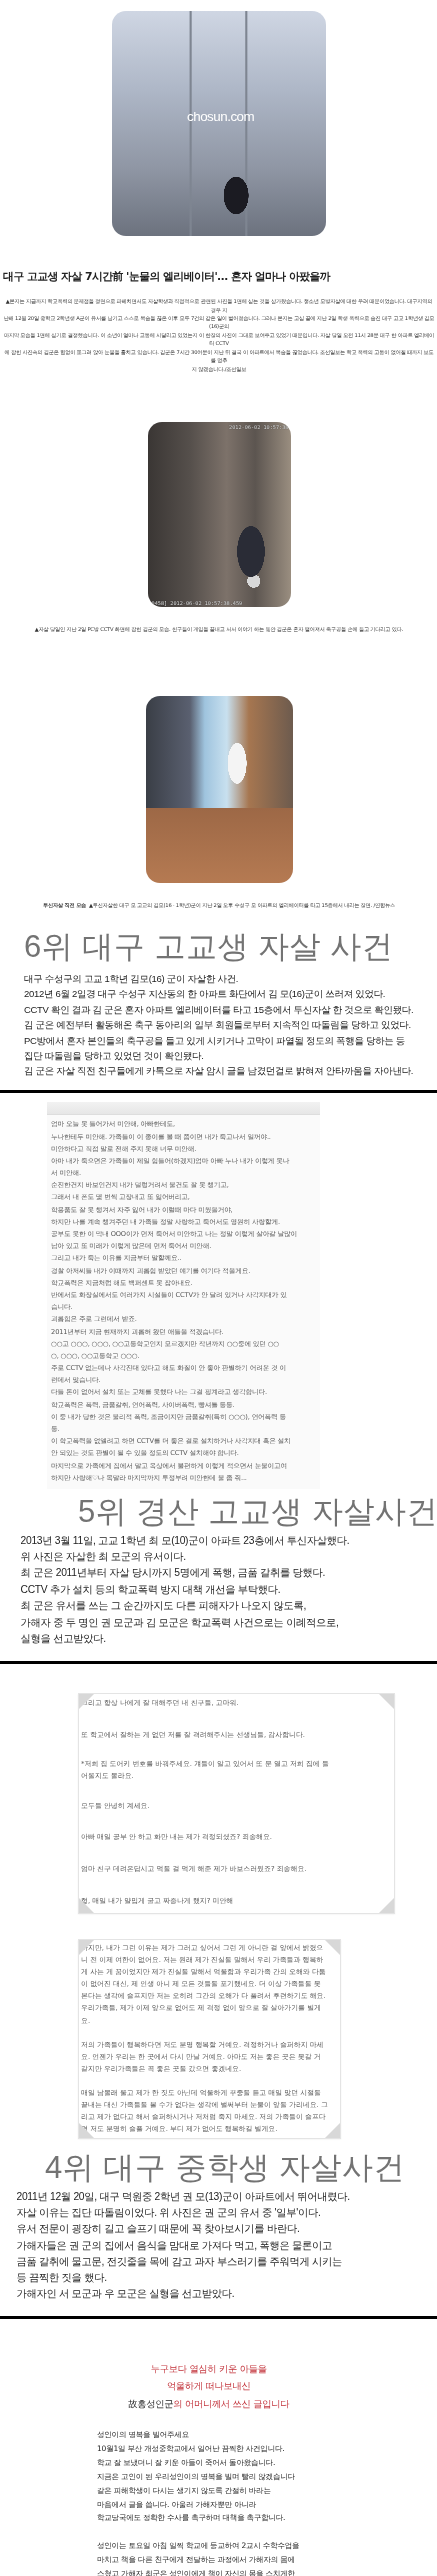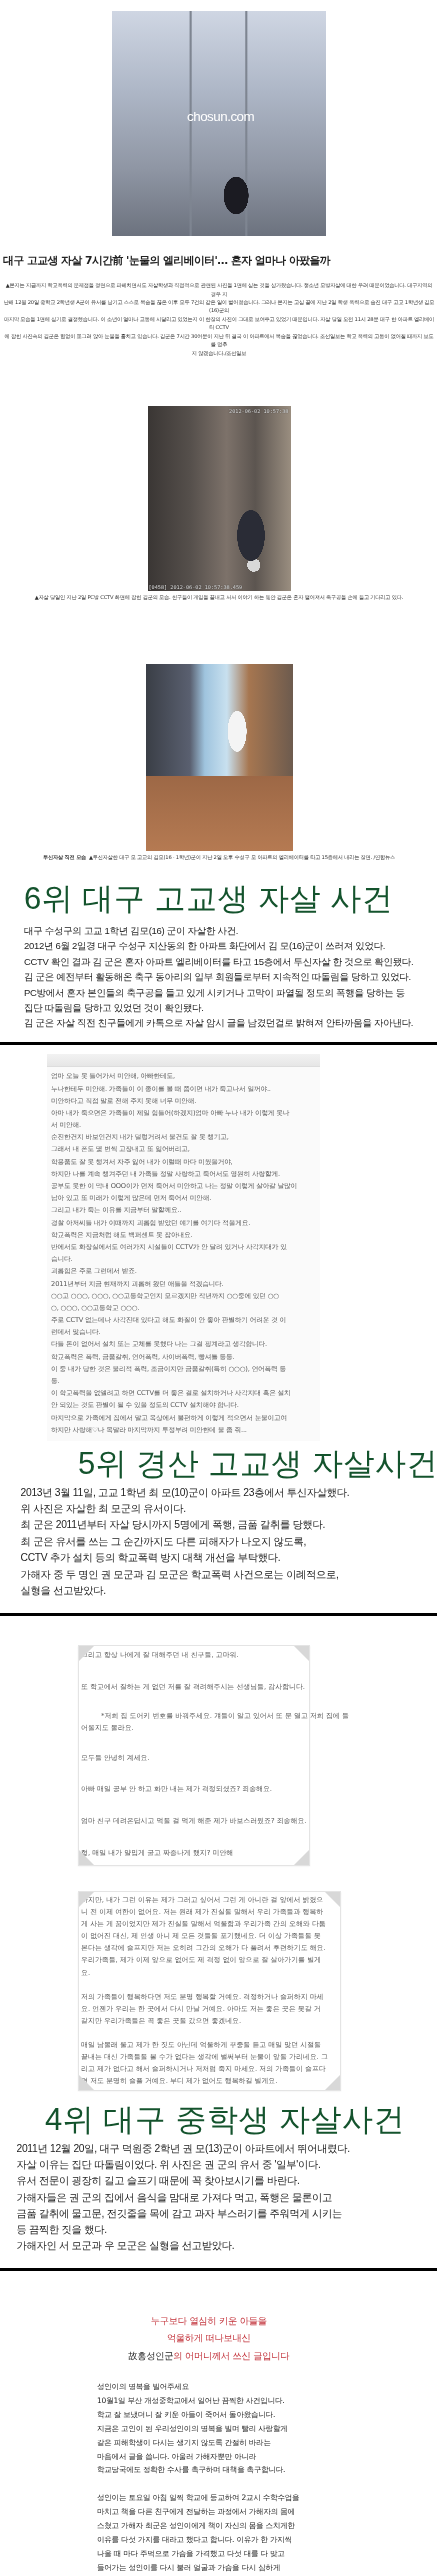--- a/index.html
+++ b/index.html
@@ -1,21 +1,21 @@
 <!DOCTYPE html>
 <html style="font-size:8.2px"><head>
 <meta charset="utf-8">
 <style>
   * { box-sizing: border-box; margin: 0; padding: 0; }
   html, body { width: 438px; background: #ffffff; }
   body { font-family: "DejaVu Sans", "Liberation Sans", sans-serif; color: #111; }
   .page { width: 438px; position: relative; }
 
   
-  .photo { position: relative; overflow: hidden; margin: 1px auto; }
+  .photo { position: relative; overflow: hidden; margin: 17px auto; border-radius: 14px; }
   .photo .stamp { position: absolute; font-family: "DejaVu Sans Mono", monospace; color: #e8e8e8; font-size: 5.2px; text-shadow: 0 0 1px #000; }
   .elevator-top { width: 214px; height: 225px; margin-top: 11.3px;
     background:
       radial-gradient(ellipse 20.6px 31px at 58% 82%, #1b1b22 60%, transparent 61%),
       linear-gradient(90deg, transparent 36%, #7e8591 36.5%, #7e8591 37%, transparent 37.5%, transparent 62%, #7e8591 62.5%, #7e8591 63%, transparent 63.5%),
       linear-gradient(180deg, #cfd6e3 0%, #aeb7c7 35%, #8f96a4 70%, #6c727e 100%);
   }
   .chosun-badge { position: absolute; left: 75px; top: 98px; font-family: "Liberation Sans", sans-serif; font-size: 13.4px; color: #fff; letter-spacing: -0.5px; }
   .chosun-badge .dot { display: inline-block; width: 18.5px; height: 18.5px; border-radius: 50%; background: #e2533a; position: absolute; left: 40px; top: -1.5px; z-index: -1; }
 
@@ -32,21 +32,21 @@
 
   .elevator-2 { width: 147px; height: 187px; margin-top: 63px;
     background:
       radial-gradient(ellipse 13.4px 29px at 62% 36%, #f4f4f4 70%, transparent 71%),
       linear-gradient(180deg, transparent 60%, #9d6846 60%, #b57a52 100%),
       linear-gradient(90deg, #3a3e46 0%, #5a6070 30%, #9fc4de 40%, #c8e0ef 55%, #a67650 70%, #6d5b4e 100%);
   }
   .caption-strong { font-weight: bold; }
 
   
-  .rank-title { font-family: "Liberation Sans", sans-serif; font-size: 31px; font-weight: normal; color: #14532d; letter-spacing: 0.5px; line-height: 1.1; }
+  .rank-title { font-family: "Liberation Sans", sans-serif; font-size: 31px; font-weight: normal; color: #737373; letter-spacing: 0.5px; line-height: 1.1; }
   .body-text { font-family: "Liberation Sans", sans-serif; font-size: 9.5px; line-height: 1.62; color: #222; letter-spacing: -0.3px; }
   .body-text p { white-space: nowrap; }
   .divider { height: 2.6px; background: #000; width: 438px; }
 
   
   .note { background: #fafafa; font-size: 6.7px; line-height: 1.82; color: #555; letter-spacing: -0.2px; }
   .note p { white-space: nowrap; }
   .note-topbar { height: 13.4px; background: linear-gradient(#f2f2f2,#e6e6e6); border-bottom: 0.5px solid #ddd; }
 
   .letter-card { background: #fff; border: 0.5px solid #e4e4e4; box-shadow: 0 0.5px 1.5px rgba(0,0,0,.08); position: relative; font-size: 6.9px; line-height: 2.3; color: #555; padding: 2.1px 2.1px 3.1px 2.1px; }
@@ -141,37 +141,37 @@
       </div>
     </div>
   </section>
 
   <section style="padding-top:6.2px;">
     <h1 class="rank-title" style="padding-left:32px;text-align:right;">5위 경산 고교생 자살사건</h1>
     <div class="body-text" style="padding:3.1px 0 0 20.6px; font-size:10.3px; line-height:1.6;">
       <p>2013년 3월 11일, 고교 1학년 최 모(10)군이 아파트 23층에서 투신자살했다.</p>
       <p>위 사진은 자살한 최 모군의 유서이다.</p>
       <p>최 군은 2011년부터 자살 당시까지 5명에게 폭행, 금품 갈취를 당했다.</p>
+      <p>CCTV 추가 설치 등의 학교폭력 방지 대책 개선을 부탁했다.</p>
       <p>최 군은 유서를 쓰는 그 순간까지도 다른 피해자가 나오지 않도록,</p>
-      <p>CCTV 추가 설치 등의 학교폭력 방지 대책 개선을 부탁했다.</p>
       <p>가해자 중 두 명인 권 모군과 김 모군은 학교폭력 사건으로는 이례적으로,</p>
       <p>실형을 선고받았다.</p>
     </div>
     <div class="divider" style="margin-top:13.4px;"></div>
 
-    <div class="letter-card" style="width:232px; margin:29px 0 0 78px;">
+    <div class="letter-card" style="width:317px; margin:29px 0 0 78px;">
       <span class="fold fold-tl"></span>
       <span class="fold fold-tr"></span>
       <span class="fold fold-bl"></span>
       <span class="fold fold-br"></span>
       <p>그리고 항상 나에게 잘 대해주던 내 친구들, 고마워.</p>
       <p>&nbsp;</p>
       <p>또 학교에서 잘하는 게 없던 저를 잘 격려해주시는 선생님들, 감사합니다.</p>
       <p>&nbsp;</p>
-      <p style="line-height:1.7;margin-left:20px;">*저희 집 도어키 번호를 바꿔주세요. 걔들이 알고 있어서 또 문 열고 저희 집에 들</p>
+      <p style="line-height:1.7;">*저희 집 도어키 번호를 바꿔주세요. 걔들이 알고 있어서 또 문 열고 저희 집에 들</p>
       <p style="line-height:1.7;">어올지도 몰라요.</p>
       <p>&nbsp;</p>
       <p>모두들 안녕히 계세요.</p>
       <p>&nbsp;</p>
       <p>아빠 매일 공부 안 하고 화만 내는 제가 걱정되셨죠? 죄송해요.</p>
       <p>&nbsp;</p>
       <p>엄마 친구 데려온답시고 먹을 걸 먹게 해준 제가 바보스러웠죠? 죄송해요.</p>
       <p>&nbsp;</p>
       <p>형, 매일 내가 얄밉게 굴고 짜증나게 했지? 미안해</p>
     </div>
@@ -217,21 +217,21 @@
   <section>
     <div class="mother-head" style="padding-top:41px; margin-left:-20.6px;">
       <div>누구보다 열심히 키운 아들을</div>
       <div>억울하게 떠나보내신</div>
       <div><span class="dark">故홍성인군</span><span>의 어머니께서 쓰신 글입니다</span></div>
     </div>
     <div class="mother-letter" style="padding:15.5px 0 0 97px;">
       <p>성인이의 명복을 빌어주세요</p>
       <p>10월1일 부산 개성중학교에서 일어난 끔찍한 사건입니다.</p>
       <p>학교 잘 보냈더니 잘 키운 아들이 죽어서 돌아왔습니다.</p>
-      <p>지금은 고인이 된 우리성인이의 명복을 빌며 빨리 사랑할게</p>
+      <p>지금은 고인이 된 우리성인이의 명복을 빌며 빨리 않겠습니다</p>
       <p>같은 피해학생이 다시는 생기지 않도록 간절히 바라는</p>
       <p>마음에서 글을 씁니다. 아울러 가해자뿐만 아니라</p>
       <p>학교당국에도 정확한 수사를 촉구하며 대책을 촉구합니다.</p>
       <p>&nbsp;</p>
       <p>성인이는 토요일 아침 일찍 학교에 등교하여 2교시 수학수업을</p>
       <p>마치고 책을 다른 친구에게 전달하는 과정에서 가해자의 몸에</p>
       <p>스쳤고 가해자 최군은 성인이에게 책이 자신의 몸을 스치게한</p>
       <p>이유를 다섯 가지를 대라고 했다고 합니다. 이유가 한 가지씩</p>
       <p>나올 때 마다 주먹으로 가슴을 가격했고 다섯 대를 다 맞고</p>
       <p>들어가는 성인이를 다시 불러 얼굴과 가슴을 다시 심하게</p>

